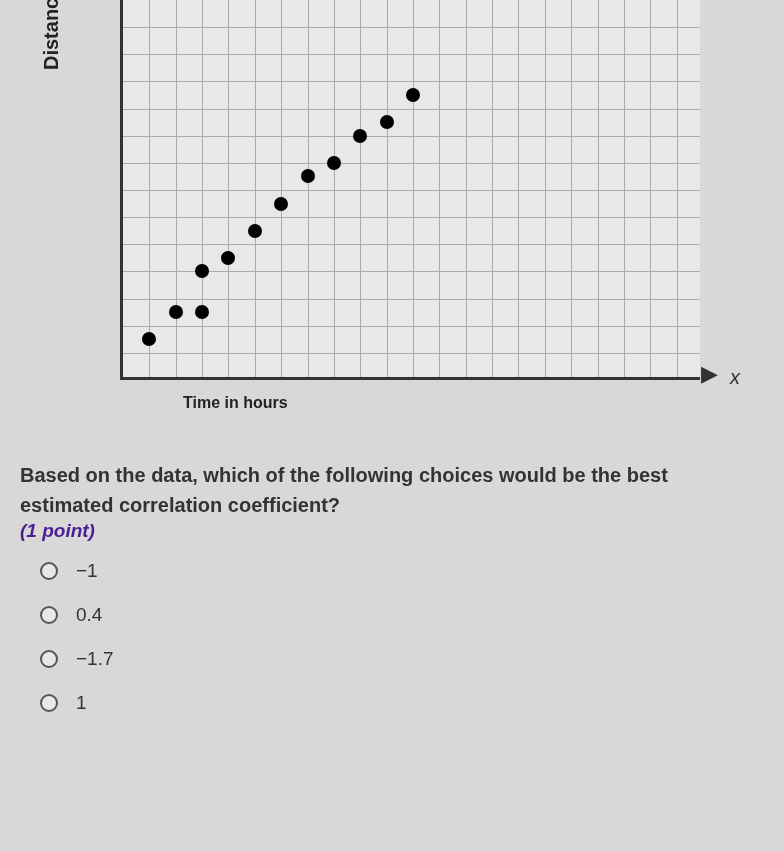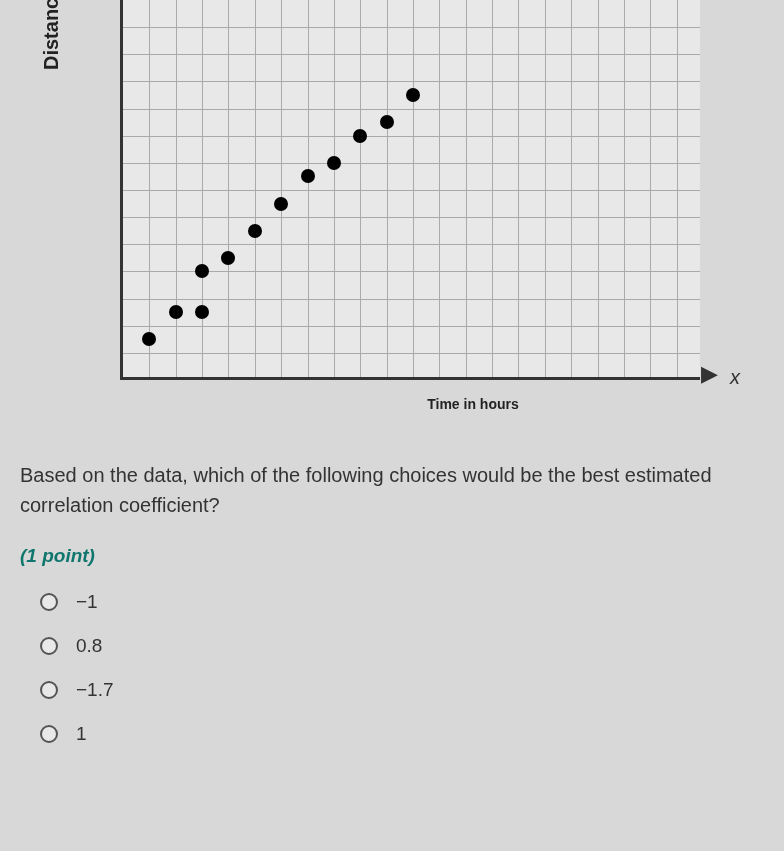--- a/index.html
+++ b/index.html
@@ -80,37 +80,37 @@
       bottom: -12px;
       font-style: italic;
       font-size: 20px;
       color: #333;
     }
     .xlabel {
       position: absolute;
       left: 60px;
       bottom: -35px;
       width: 580px;
-      text-align: center;
-      font-weight: bold;
-      font-size: 14px;
+      text-align: left;
+      font-weight: bold;
+      font-size: 16px;
       color: #222;
     }
     .question {
       font-size: 20px;
       line-height: 1.5;
       color: #333;
-      margin-bottom: 25px;
+      font-weight: bold;
     }
     .points-label {
       font-size: 19px;
       font-style: italic;
       font-weight: bold;
-      color: #0f766e;
-      margin-bottom: 24px;
+      color: #4c1d95;
+      margin-bottom: 18px;
     }
     .options {
       padding-left: 20px;
     }
     .option {
       display: flex;
       align-items: center;
       margin-bottom: 22px;
       font-size: 19px;
       color: #333;
@@ -189,21 +189,21 @@
 
   <div class="points-label">(1 point)</div>
 
   <div class="options">
     <div class="option">
       <div class="radio"></div>
       <span>−1</span>
     </div>
     <div class="option">
       <div class="radio"></div>
-      <span>0.8</span>
+      <span>0.4</span>
     </div>
     <div class="option">
       <div class="radio"></div>
       <span>−1.7</span>
     </div>
     <div class="option">
       <div class="radio"></div>
       <span>1</span>
     </div>
   </div>

